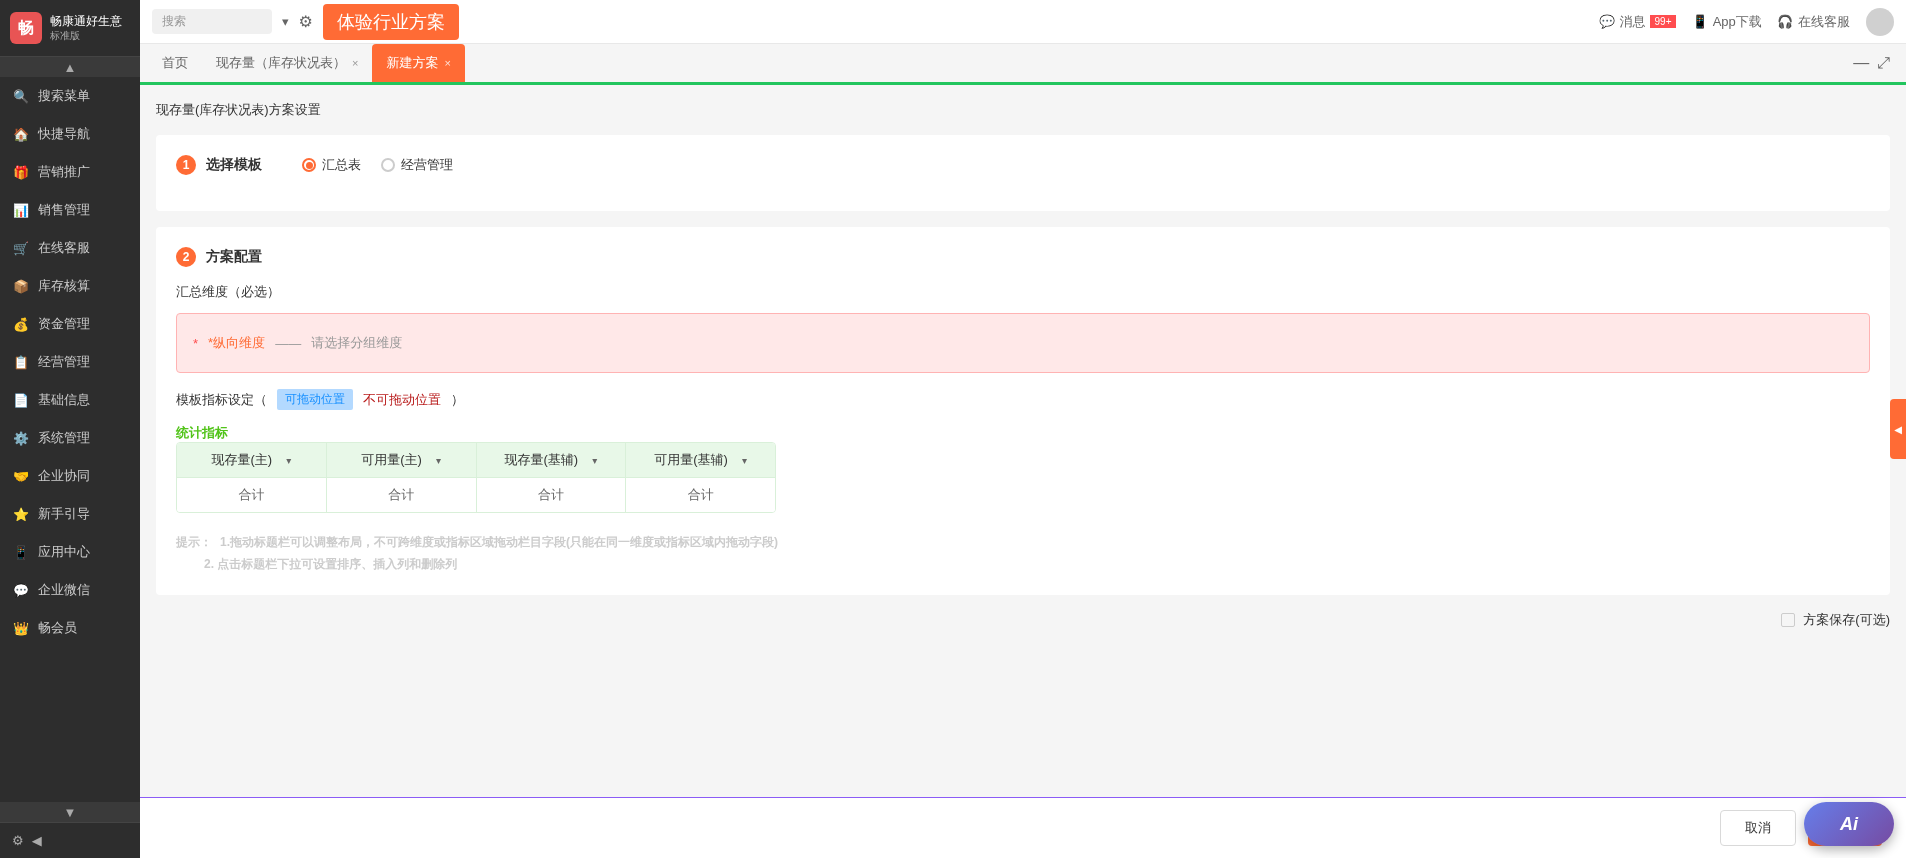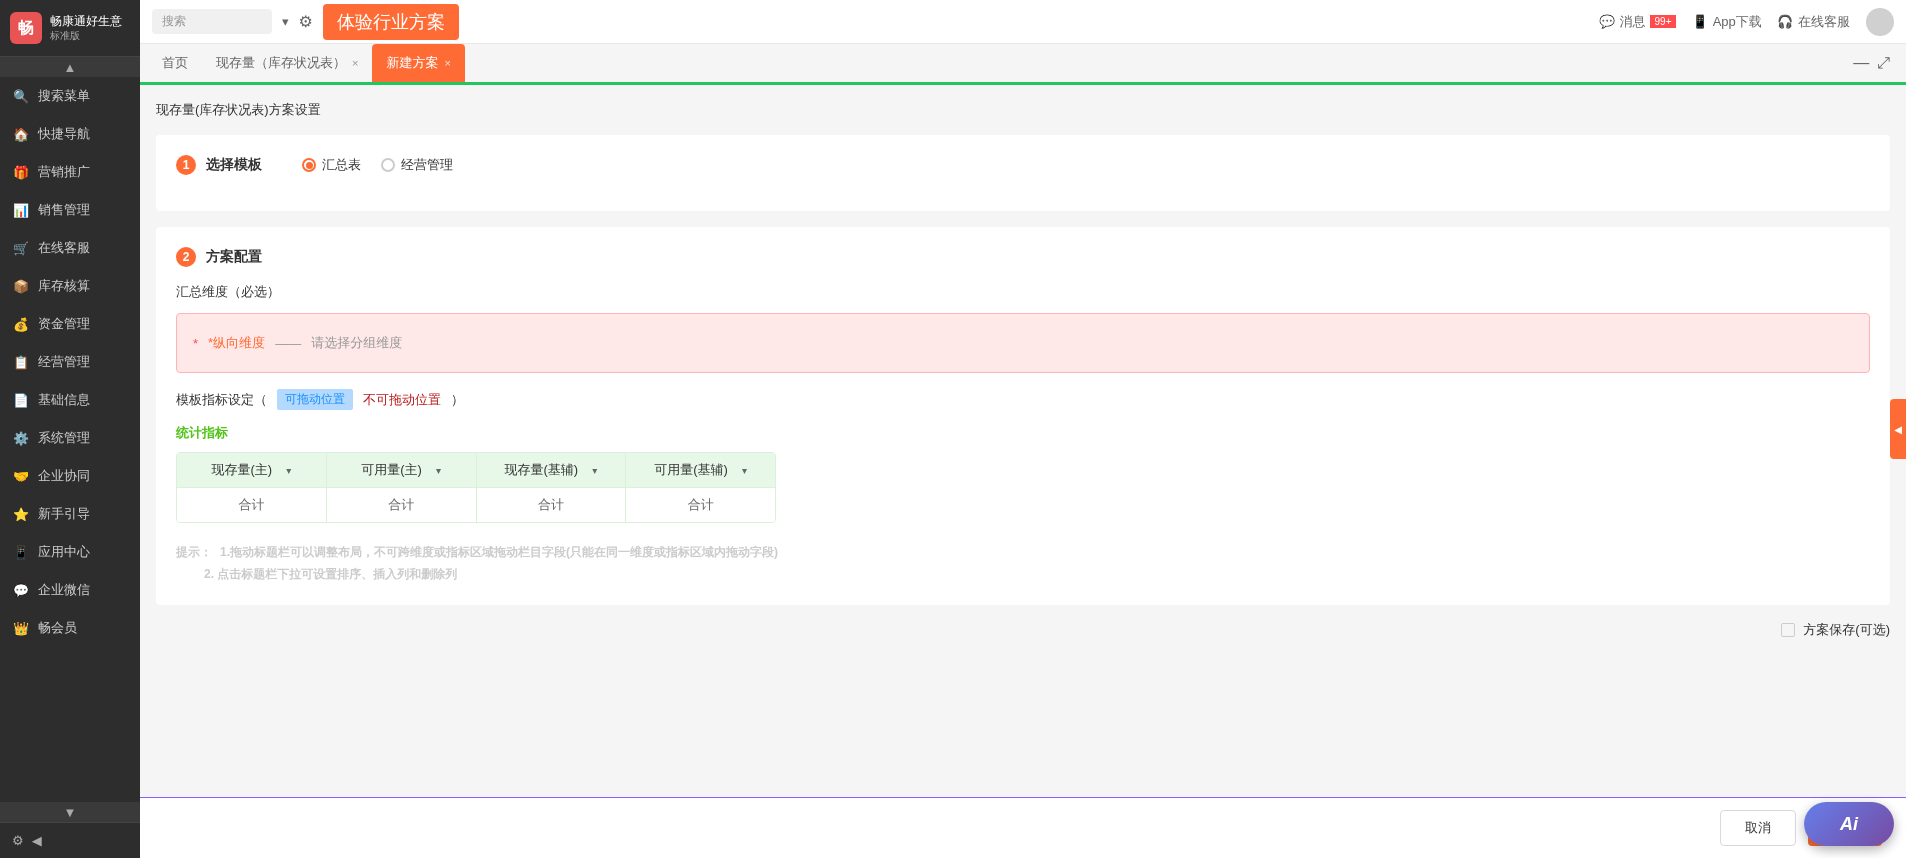--- a/index.html
+++ b/index.html
@@ -329,21 +329,20 @@
     .draggable-badge {
       background: #b3d9ff;
       color: #1890ff;
     }
 
     
     .stats-section-title {
       color: #52c41a;
       font-size: 13px;
       font-weight: bold;
-      margin-bottom: 10px;
     }
 
     .stats-table {
       border: 1px solid #d9f0d9;
       border-radius: 4px;
       overflow: hidden;
       display: inline-block;
       min-width: 600px;
     }
     .stats-header-row {

